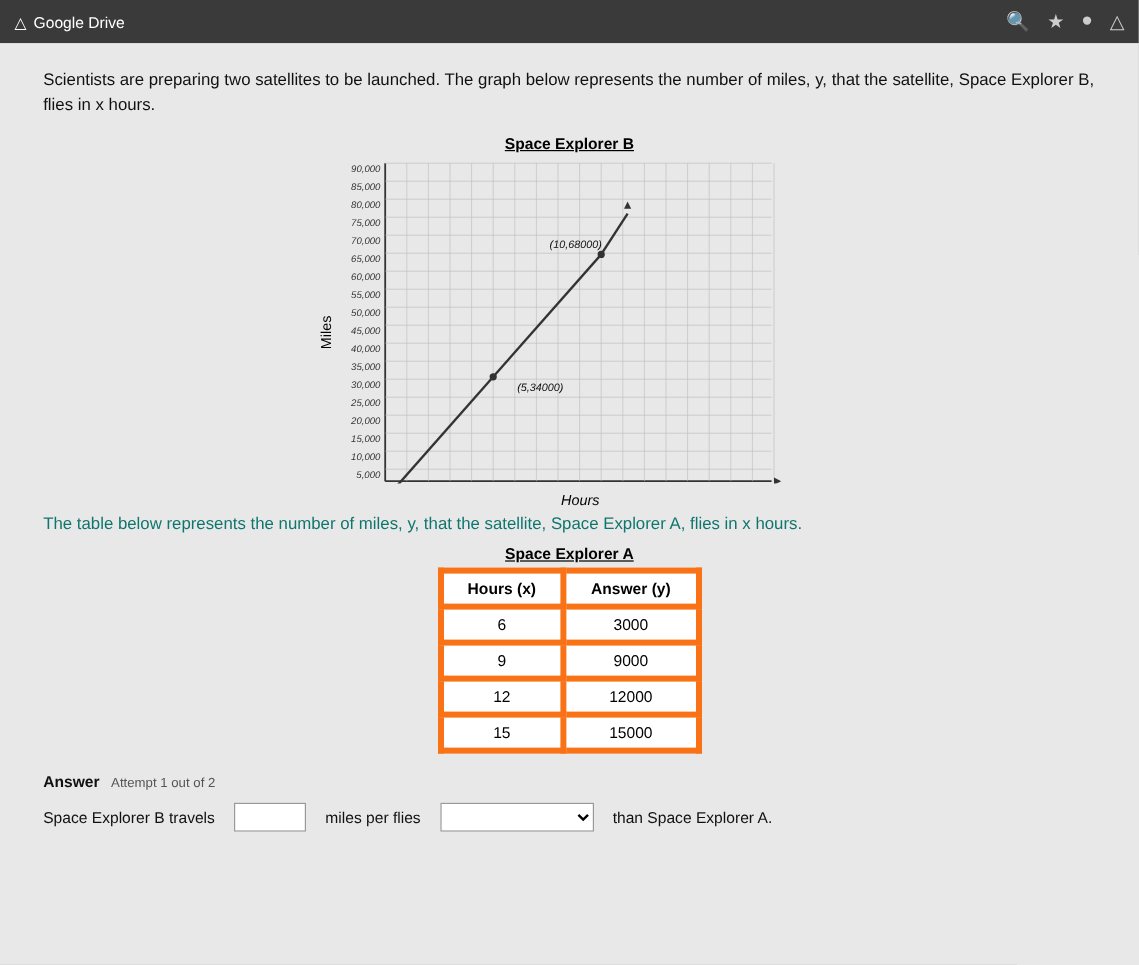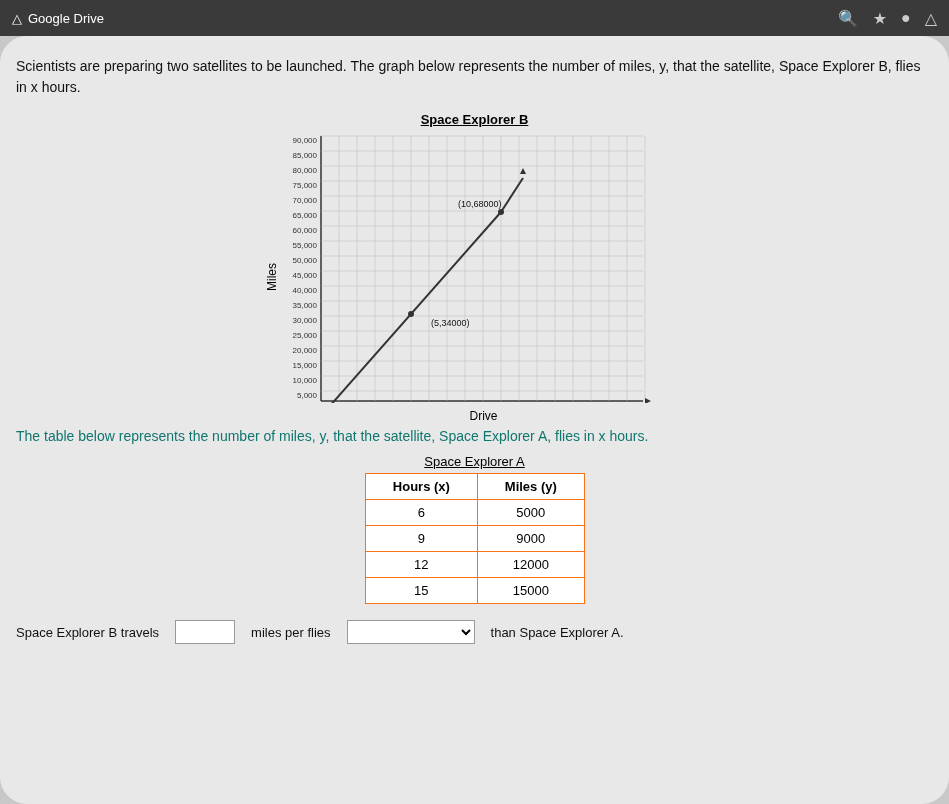--- a/index.html
+++ b/index.html
@@ -34,23 +34,22 @@
       align-items: center;
     }
     .browser-icon {
       color: #ccc;
       font-size: 16px;
     }
 
     
     .content-area {
       background: #e8e8e8;
-      padding: 20px 16px;
+      padding: 20px 36px;
       min-height: 768px;
-      border-radius: 27px;
     }
 
     .problem-text {
       font-size: 14px;
       color: #111;
       line-height: 1.5;
       margin-bottom: 14px;
     }
 
     
@@ -82,20 +81,21 @@
     .y-axis-label {
       writing-mode: vertical-rl;
       transform: rotate(180deg);
       font-size: 12px;
       margin-right: 4px;
       align-self: center;
     }
 
     .graph-svg-container {
       flex: 1;
+      font-style: italic;
     }
 
     .x-axis-label {
       text-align: center;
       font-size: 12px;
       margin-top: 2px;
     }
 
     
     .table-section {
@@ -112,33 +112,33 @@
       display: flex;
       justify-content: center;
     }
 
     .data-table-container {
       text-align: center;
     }
 
     .table-title {
       font-size: 13px;
-      font-weight: normal;
+      font-weight: bold;
       text-decoration: underline;
       margin-bottom: 4px;
     }
 
     .data-table {
       border-collapse: collapse;
       border: 1px solid #333;
       width: 220px;
     }
 
     .data-table th, .data-table td {
-      border: 1px solid #f97316;
+      border: 5px solid #f97316;
       padding: 5px 16px;
       text-align: center;
       font-size: 13px;
       background: white;
     }
 
     .data-table th {
       background: white;
       font-weight: bold;
     }
@@ -308,42 +308,42 @@
 
             <line x1="218" y1="81" x2="240" y2="47" class="data-line" stroke="#333" stroke-width="2.5"></line>
             <polygon points="237,43 243,43 240,37" fill="#333"></polygon>
 
             <circle cx="128" cy="183" r="3" fill="#333"></circle>
             <circle cx="218" cy="81" r="3" fill="#333"></circle>
 
             <text x="148" y="195" font-size="9" fill="#111">(5,34000)</text>
             <text x="175" y="76" font-size="9" fill="#111">(10,68000)</text>
           </svg>
-          <div class="x-axis-label">Drive</div>
+          <div class="x-axis-label">Hours</div>
         </div>
       </div>
     </div>
   </div>
 
   <div class="table-section">
     <p class="table-description">The table below represents the number of miles, y, that the satellite, Space Explorer A, flies in x hours.</p>
     <div class="table-wrapper">
       <div class="data-table-container">
         <div class="table-title">Space Explorer A</div>
         <table class="data-table">
           <thead>
             <tr>
               <th>Hours (x)</th>
-              <th>Miles (y)</th>
+              <th>Answer (y)</th>
             </tr>
           </thead>
           <tbody>
             <tr class="table-row">
               <td>6</td>
-              <td>5000</td>
+              <td>3000</td>
             </tr>
             <tr class="table-row">
               <td>9</td>
               <td>9000</td>
             </tr>
             <tr class="table-row">
               <td>12</td>
               <td>12000</td>
             </tr>
             <tr class="table-row">
@@ -351,20 +351,24 @@
               <td>15000</td>
             </tr>
           </tbody>
         </table>
       </div>
     </div>
   </div>
 
 
   <div>
+    <div class="answer-label">
+      <span>Answer</span>
+      <span class="attempt-text">Attempt 1 out of 2</span>
+    </div>
     <div class="answer-row">
       <span>Space Explorer B travels</span>
       <input class="answer-input" type="text" value="" placeholder="" style="">
       <span>miles per flies</span>
       <select class="answer-dropdown">
         <option value=""></option>
         <option value="faster">faster</option>
         <option value="slower">slower</option>
         <option value="same">the same speed as</option>
       </select>

